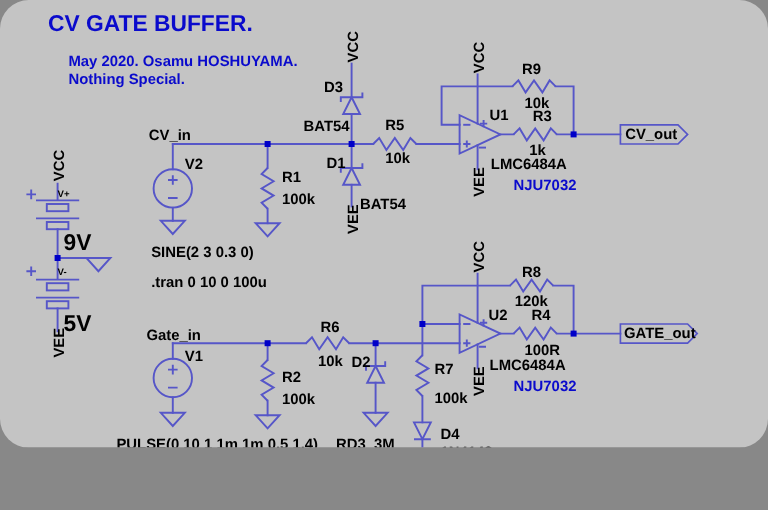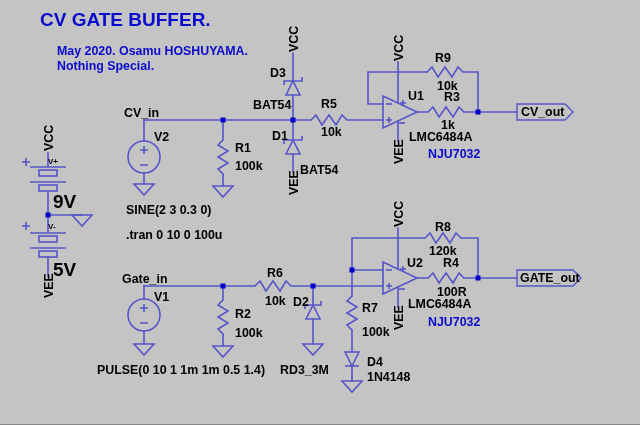--- a/index.html
+++ b/index.html
@@ -1,17 +1,17 @@
 <!DOCTYPE html>
 <html><head>
 <meta charset="utf-8">
 <style>
   html,body{margin:0;padding:0;background:#888;}
-  #canvas{width:640px;height:424px;background:#c4c4c4;position:relative;overflow:hidden;
-          font-family:"Liberation Sans",sans-serif;}
+  #canvas{width:640px;height:373px;background:#c4c4c4;position:relative;overflow:hidden;
+          font-family:"Liberation Sans",sans-serif;border-radius:24px;}
   svg{display:block}
   svg text{font-family:"Liberation Sans",sans-serif;font-weight:bold;}
   .s19{font-size:19px}
   .s12{font-size:12.4px}
   .s8{font-size:8px}
   .t-black{fill:#000000}
   .t-blue{fill:#0a0acc}
   .wire{stroke:#5656c8;stroke-width:1.6;fill:none;stroke-linecap:square}
   .sym{stroke:#5656c8;stroke-width:1.6;fill:none;stroke-linejoin:miter}
   .dot{fill:#0000c8;stroke:none}

